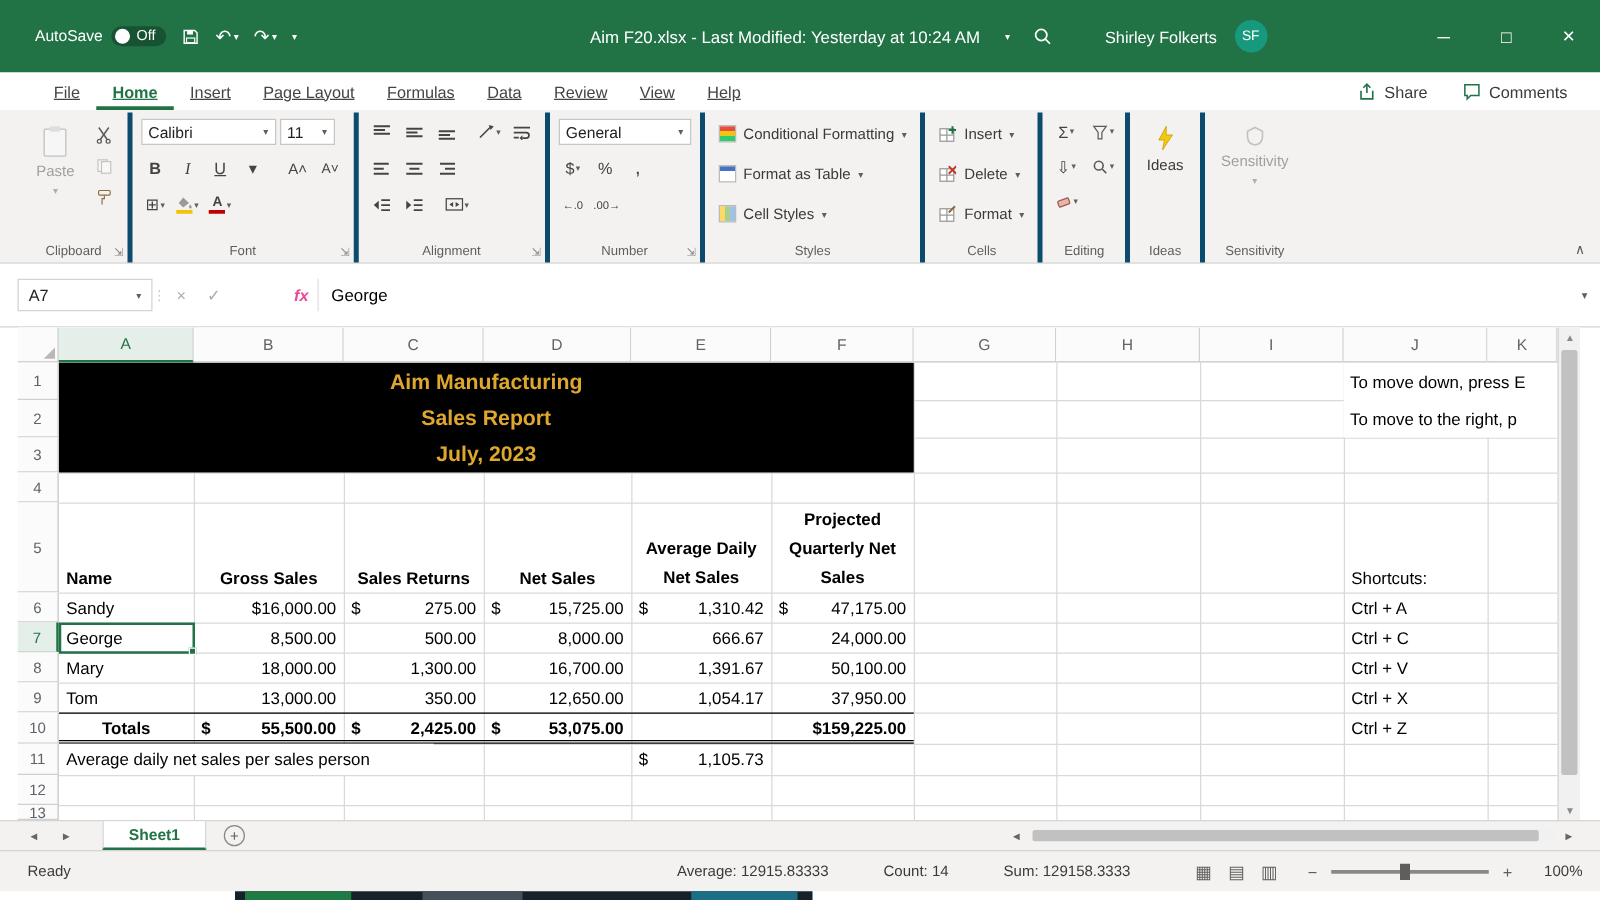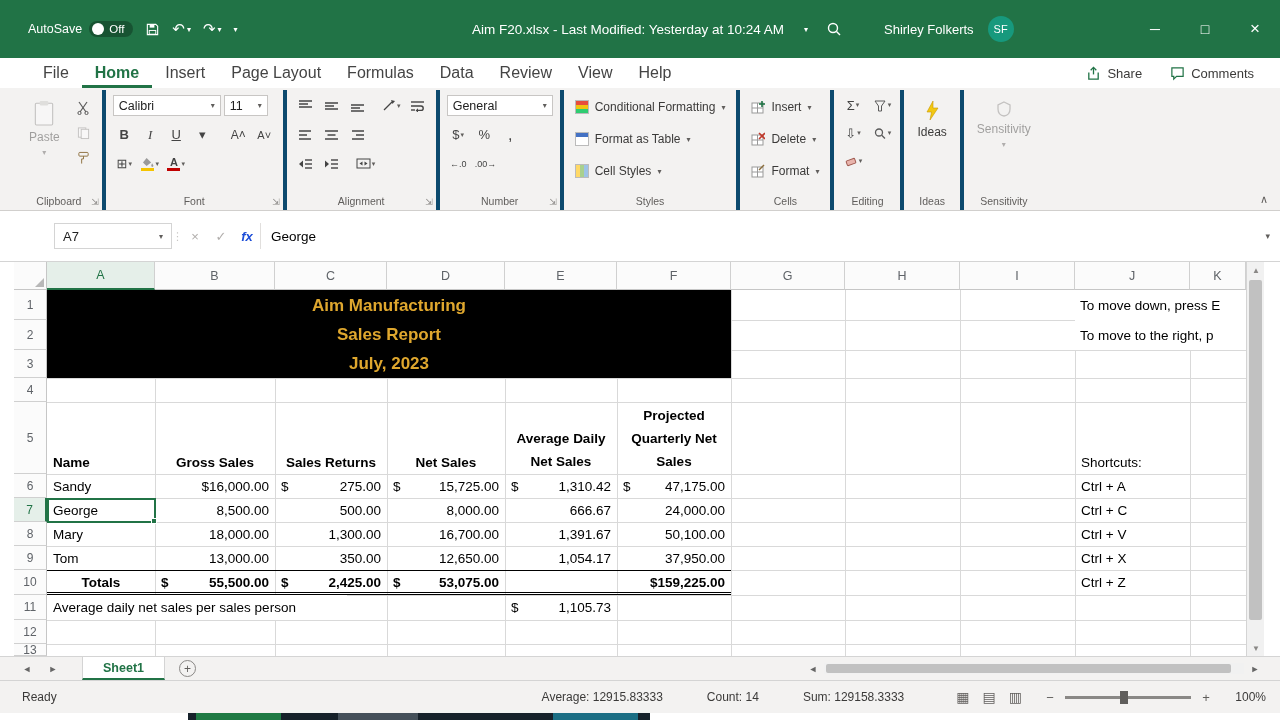--- a/index.html
+++ b/index.html
@@ -17,21 +17,21 @@
   .tbtn .car { font-size:8px; }
   .tb-title { position:absolute; left:50%; transform:translateX(-50%); display:flex; align-items:center; gap:20px; font-size:13.5px; white-space:nowrap; }
   .tb-search { position:absolute; left:826px; top:21px; cursor:pointer; }
   .tb-user { position:absolute; left:884px; top:0; height:58px; display:flex; align-items:center; gap:14px; font-size:13px; }
   .avatar { width:26px; height:26px; border-radius:50%; background:#17997d; display:flex; align-items:center; justify-content:center; font-size:11px; font-weight:normal; color:#fff; }
   .winctrl { position:absolute; right:0; top:0; height:58px; display:flex; }
   .winbtn { width:50px; height:58px; display:flex; align-items:center; justify-content:center; font-size:14px; color:#fff; cursor:pointer; }
 
   
   .menubar { position:absolute; top:58px; left:0; width:1280px; height:30px; background:#fff; display:flex; align-items:stretch; padding-left:30px; }
-  .mtab { display:flex; align-items:center; padding:12px 13px; font-size:16px; color:#444; cursor:pointer; }
+  .mtab { display:flex; align-items:center; padding:12px 13px; font-size:13px; color:#444; cursor:pointer;text-decoration:underline; }
   .mtab.active { color:#217346; font-weight:bold; box-shadow:inset 0 -3px 0 #217346; }
   .menu-right { position:absolute; right:26px; top:58px; height:30px; display:flex; align-items:center; gap:28px; font-size:13px; color:#3b3a39; }
   .menu-right .mbtn { display:flex; align-items:center; gap:6px; cursor:pointer; }
 
   
   .ribbon { position:absolute; top:88px; left:0; width:1280px; height:123px; background:#f3f2f1; border-bottom:1px solid #d1cfcd; display:flex; align-items:stretch; padding:2px 4px 0 16px; }
   .rgroup { position:relative; display:flex; flex-direction:column; padding:3px 7px 0 7px; border-right:4px solid #0c4a6e; }
   .rg-body { flex:1; display:flex; gap:6px; align-items:flex-start; }
   .rg-label { height:18px; display:flex; align-items:center; justify-content:center; font-size:10.5px; color:#605e5c; }
   .launcher { position:absolute; right:3px; bottom:3px; font-size:9px; color:#8a8886; cursor:pointer; }
@@ -46,24 +46,24 @@
   .combo .car { font-size:8px; color:#605e5c; margin-left:4px; }
   .colorbar { display:block; width:13px; height:3px; margin-top:1px; }
   .stylerow { display:flex; align-items:center; gap:6px; height:28px; font-size:12px; color:#3b3a39; padding:0 4px; cursor:pointer; white-space:nowrap; }
   .stylerow .car { font-size:8px; color:#605e5c; }
   .icx { width:14px; height:14px; border:1px solid #bbb; display:inline-block; }
   .collapse-ribbon { position:absolute; right:12px; bottom:4px; font-size:11px; color:#605e5c; cursor:pointer; }
   .glyphstack { display:flex; flex-direction:column; align-items:center; line-height:1; }
 
   
   .fbar { position:absolute; top:211px; left:0; width:1280px; height:51px; background:#fff; border-bottom:1px solid #d4d4d4; display:flex; align-items:center; padding:0 10px 0 14px; }
-  .namebox { width:118px; height:26px; border:1px solid #d4d4d4; display:flex; align-items:center; justify-content:space-between; padding:0 8px; font-size:13px; color:#222;margin-left:40px; }
+  .namebox { width:108px; height:26px; border:1px solid #d4d4d4; display:flex; align-items:center; justify-content:space-between; padding:0 8px; font-size:13px; color:#222; }
   .namebox .car { font-size:8px; color:#605e5c; }
   .fico { width:26px; text-align:center; font-size:13px; color:#b0adab; cursor:pointer; }
-  .fico.fx { color:#1d4ed8; font-style:italic; font-weight:bold; }
+  .fico.fx { color:#ec4899; font-style:italic; font-weight:bold;margin-left:44px; }
   .fdots { width:10px; color:#c8c6c4; text-align:center; font-size:11px; }
   .fval { flex:1; height:26px; border-left:1px solid #e1dfdd; display:flex; align-items:center; padding-left:10px; font-size:13.5px; color:#000; }
   .fbar-car { font-size:9px; color:#605e5c; margin-left:6px; }
 
   
   .sheet { position:absolute; top:262px; left:14px; width:1250px; height:394px; background:#fff; overflow:hidden; }
   .corner { position:absolute; left:0; top:0; width:33px; height:28px; background:#fbfbfb; border-right:1px solid #c6c6c6; border-bottom:1px solid #c6c6c6; z-index:4; }
   .tri { position:absolute; right:2px; bottom:2px; width:0; height:0; border-left:9px solid transparent; border-bottom:9px solid #b8b8b8; }
   .ch { position:absolute; top:0; height:28px; background:#fbfbfb; border-right:1px solid #d0d0d0; border-bottom:1px solid #c6c6c6; display:flex; align-items:center; justify-content:center; font-size:12.5px; color:#5f6368; z-index:4; cursor:pointer; }
   .ch.sel { background:#e5efe9; border-bottom:2px solid #217346; color:#217346; }

